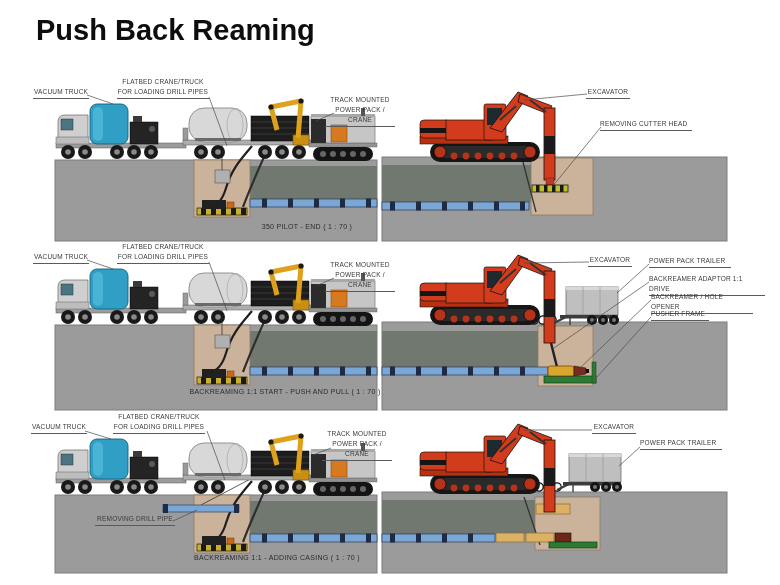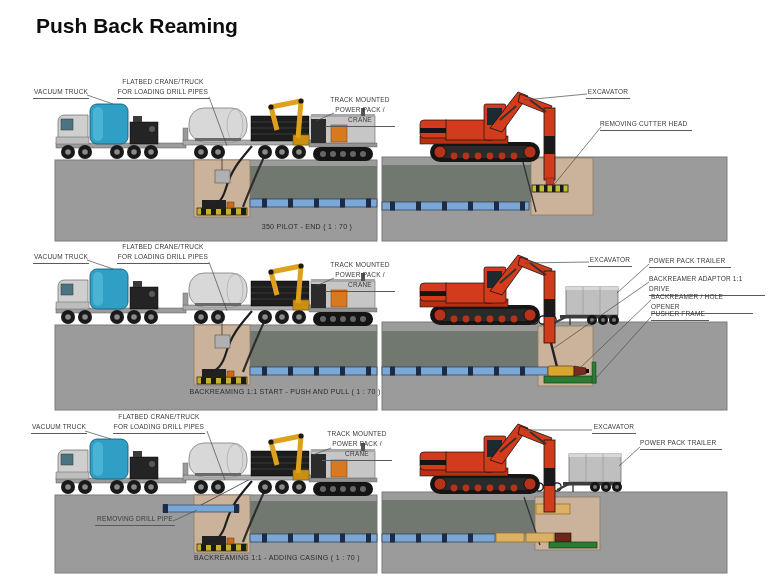--- a/index.html
+++ b/index.html
@@ -1,19 +1,19 @@
 <!DOCTYPE html>
 <html><head>
 <meta charset="utf-8">
 <style>
   html,body{margin:0;padding:0;background:#ffffff;}
   #stage{position:relative;width:780px;height:585px;background:#ffffff;overflow:hidden;
          font-family:"Liberation Sans", sans-serif;}
   #stage svg{position:absolute;left:0;top:0;}
-  .title{position:absolute;font-size:21px;font-weight:bold;color:#0d0d0d;letter-spacing:0px;}
+  .title{position:absolute;font-size:29px;font-weight:bold;color:#0d0d0d;letter-spacing:0px;}
   .lbl{position:absolute;font-size:6.5px;line-height:1.55;color:#3a3a3a;
        white-space:pre-line;border-bottom:1px solid #5a5a5a;padding-bottom:1px;
        letter-spacing:.2px;}
   .lbl.center{text-align:center;}
   .cap{position:absolute;font-size:7px;color:#2b2b2b;letter-spacing:.3px;text-align:center;width:240px;}
 </style>
 </head>
 <body>
 
 <div id="stage">

